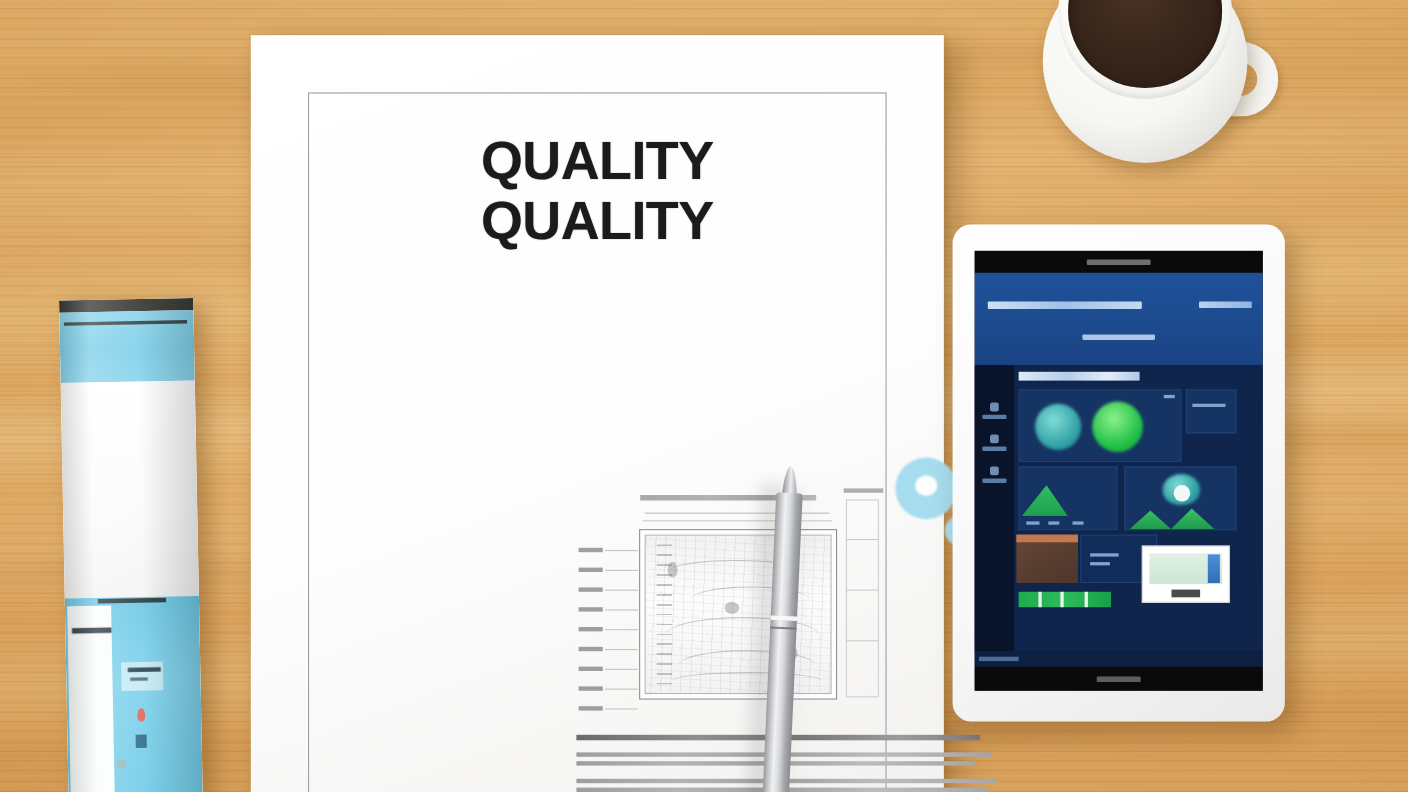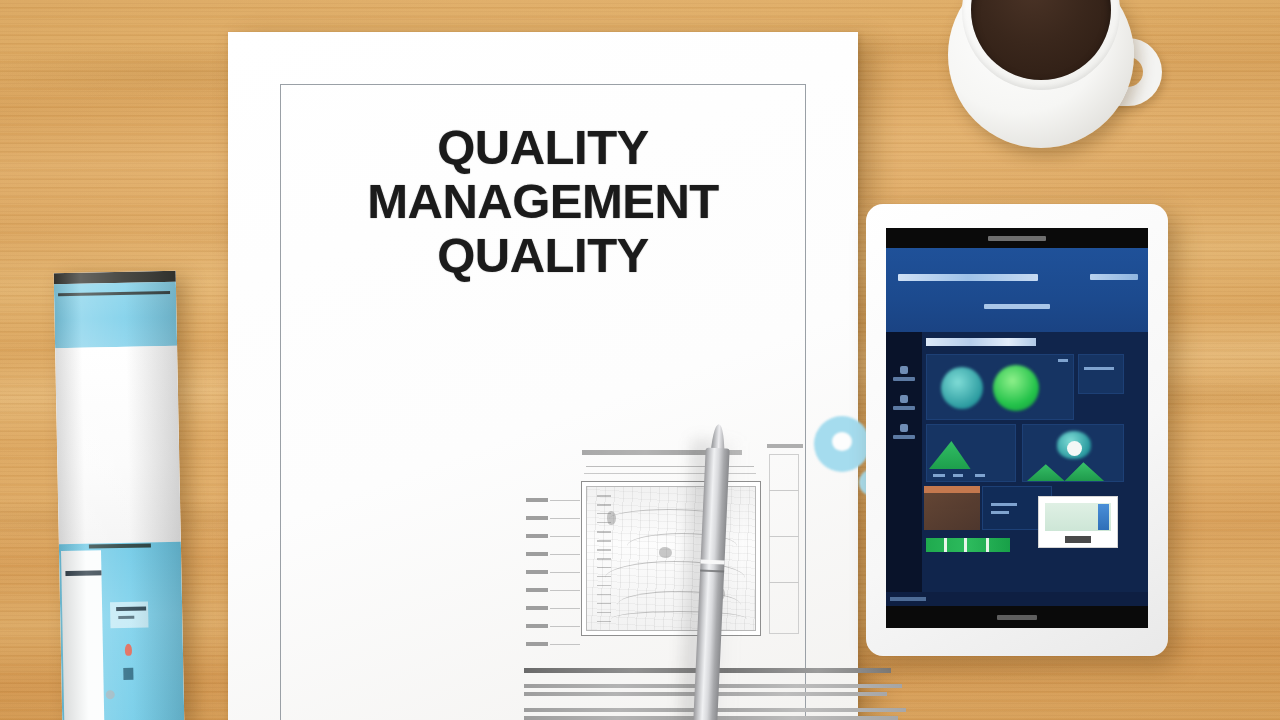--- a/index.html
+++ b/index.html
@@ -293,21 +293,20 @@
   <div id="br-icon2"></div>
   <div id="br-dot"></div>
   <div id="br-gloss"></div>
 </div>
 
 <div id="paper">
   <div id="paper-frame"></div>
 
   <div id="paper-title">
     <div>QUALITY</div>
-    <div>MANAGEMENT</div>
     <div>QUALITY</div>
   </div>
 
   <div id="bubble-big"></div>
   <div id="bubble-small"></div>
 
   <div id="diagram">
     <div id="diag-caption"></div>
     <div id="diag-toprule1"></div>
     <div id="diag-toprule2"></div>

